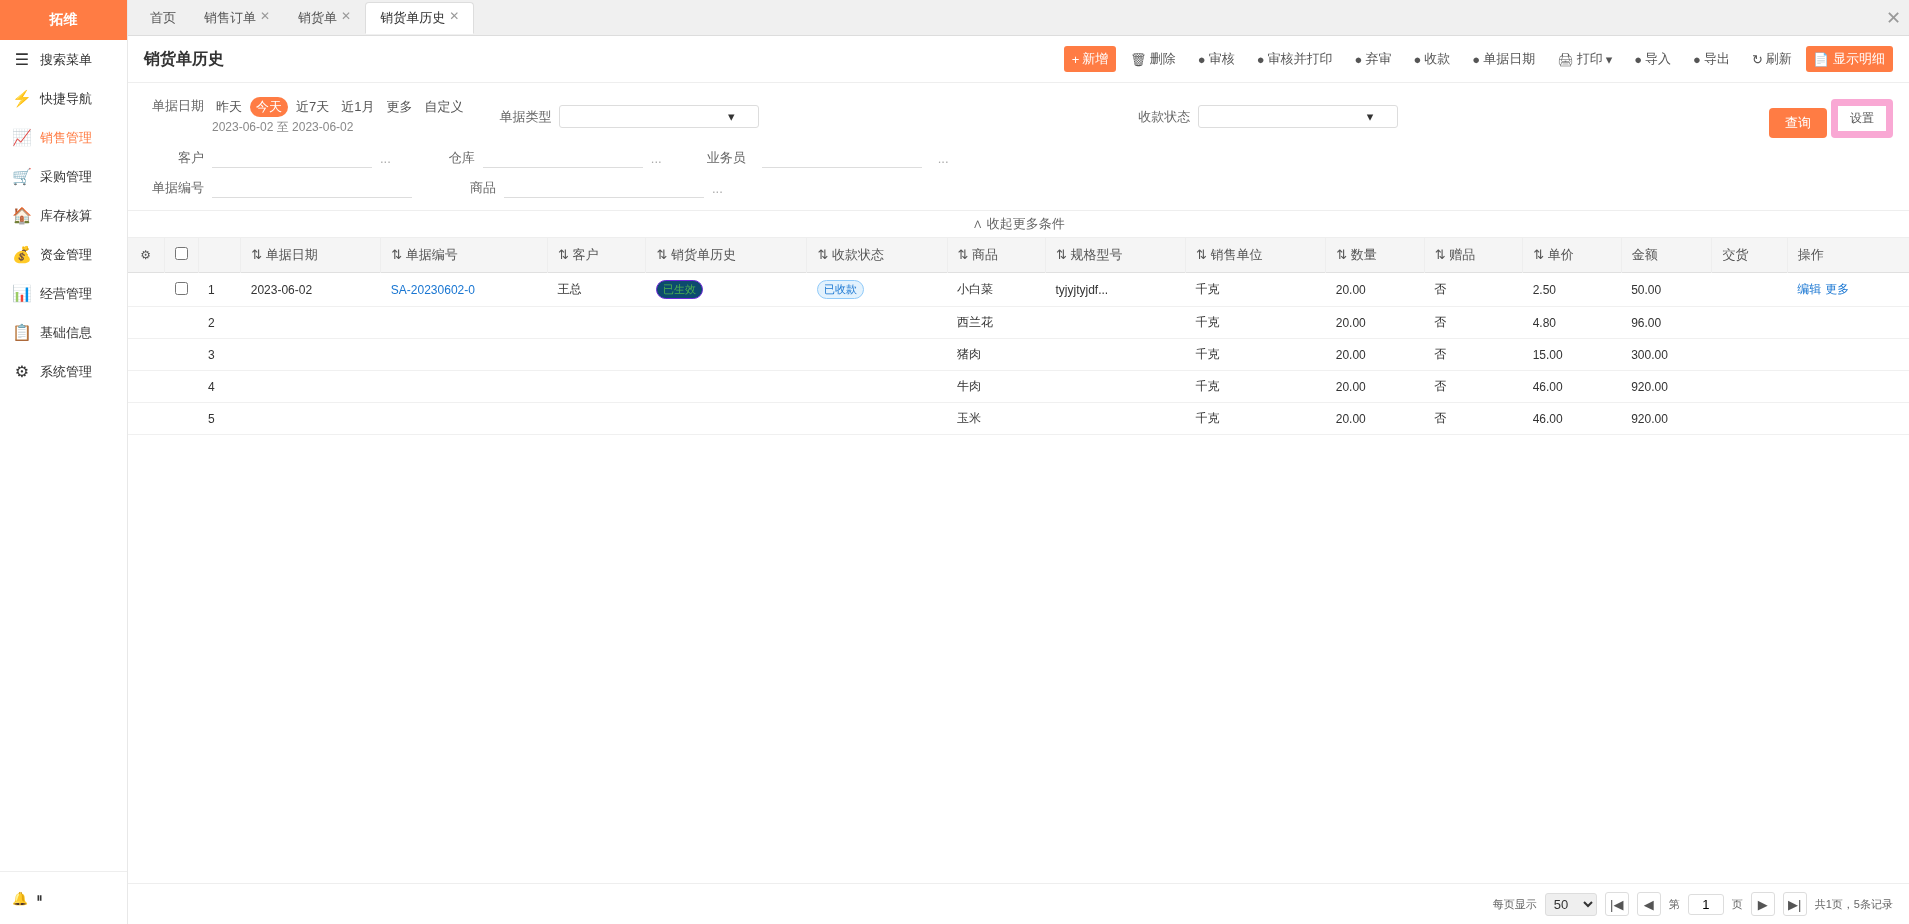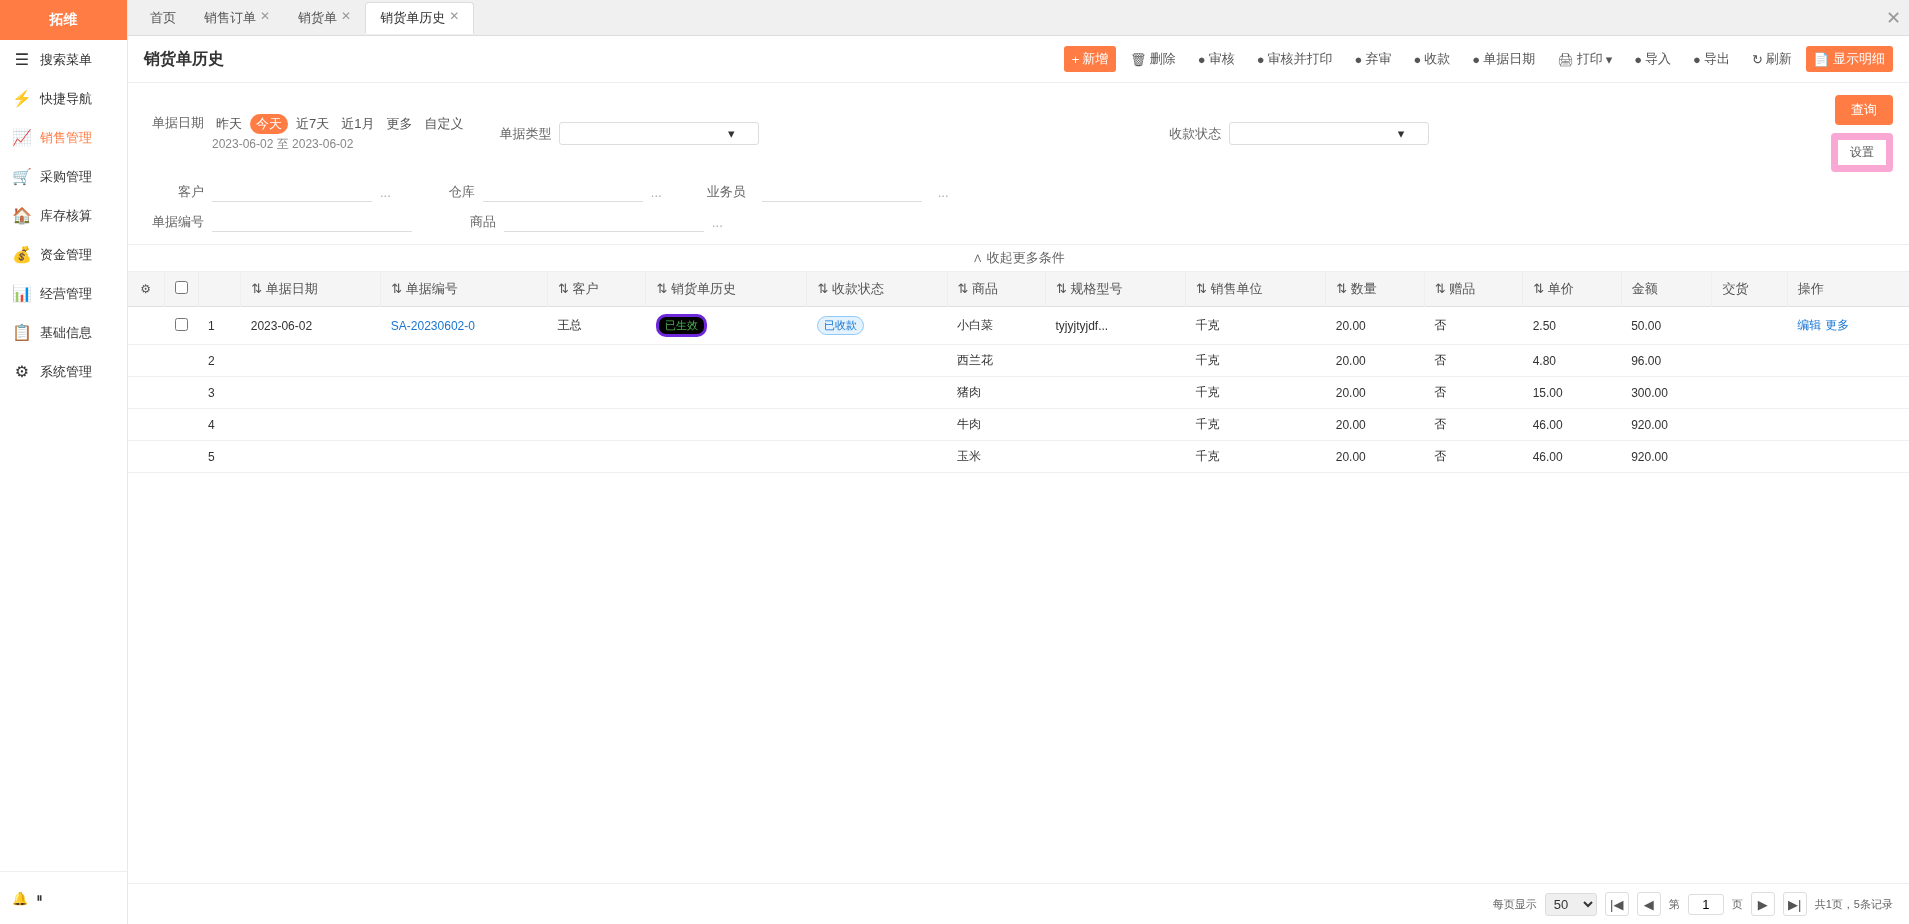--- a/index.html
+++ b/index.html
@@ -209,21 +209,21 @@
       color: #333;
       font-size: 12px;
       white-space: nowrap;
     }
     .status-badge {
       display: inline-block;
       padding: 1px 6px;
       border-radius: 10px;
       font-size: 11px;
     }
-    .status-active { background: #000000; color: #4caf50; border: 3px solid #6d28d9; }
+    .status-active { background: #0c4a6e; color: #4caf50; border: 1px solid #6d28d9; }
     .status-paid { background: #e3f2fd; color: #1976d2; border: 1px solid #90caf9; }
     .action-btn { color: #1976d2; cursor: pointer; font-size: 12px; margin-right: 4px; }
 
     
     .table-footer {
       background: #fffef0;
       border-top: 2px solid #e0e0e0;
       padding: 8px 16px;
       display: flex;
       align-items: center;
@@ -286,21 +286,21 @@
       background: #fff;
       color: #555;
       border: 7px solid #f9a8d4;
       border-radius: 4px;
       padding: 4px 12px;
       cursor: pointer;
       font-size: 12px;
       display: block;
       margin-top: 4px;
     }
-    .query-actions { display: flex; flex-direction: column; align-items: flex-end; gap: 4px; }
+    .query-actions { display: flex; flex-direction: row; align-items: flex-end; gap: 4px; }
   </style>
 </head>
 <body>
 
 <div class="sidebar">
   <div class="sidebar-logo">拓维</div>
   <div class="sidebar-item">
     <span class="sidebar-icon">☰</span>
     <span>搜索菜单</span>
   </div>

